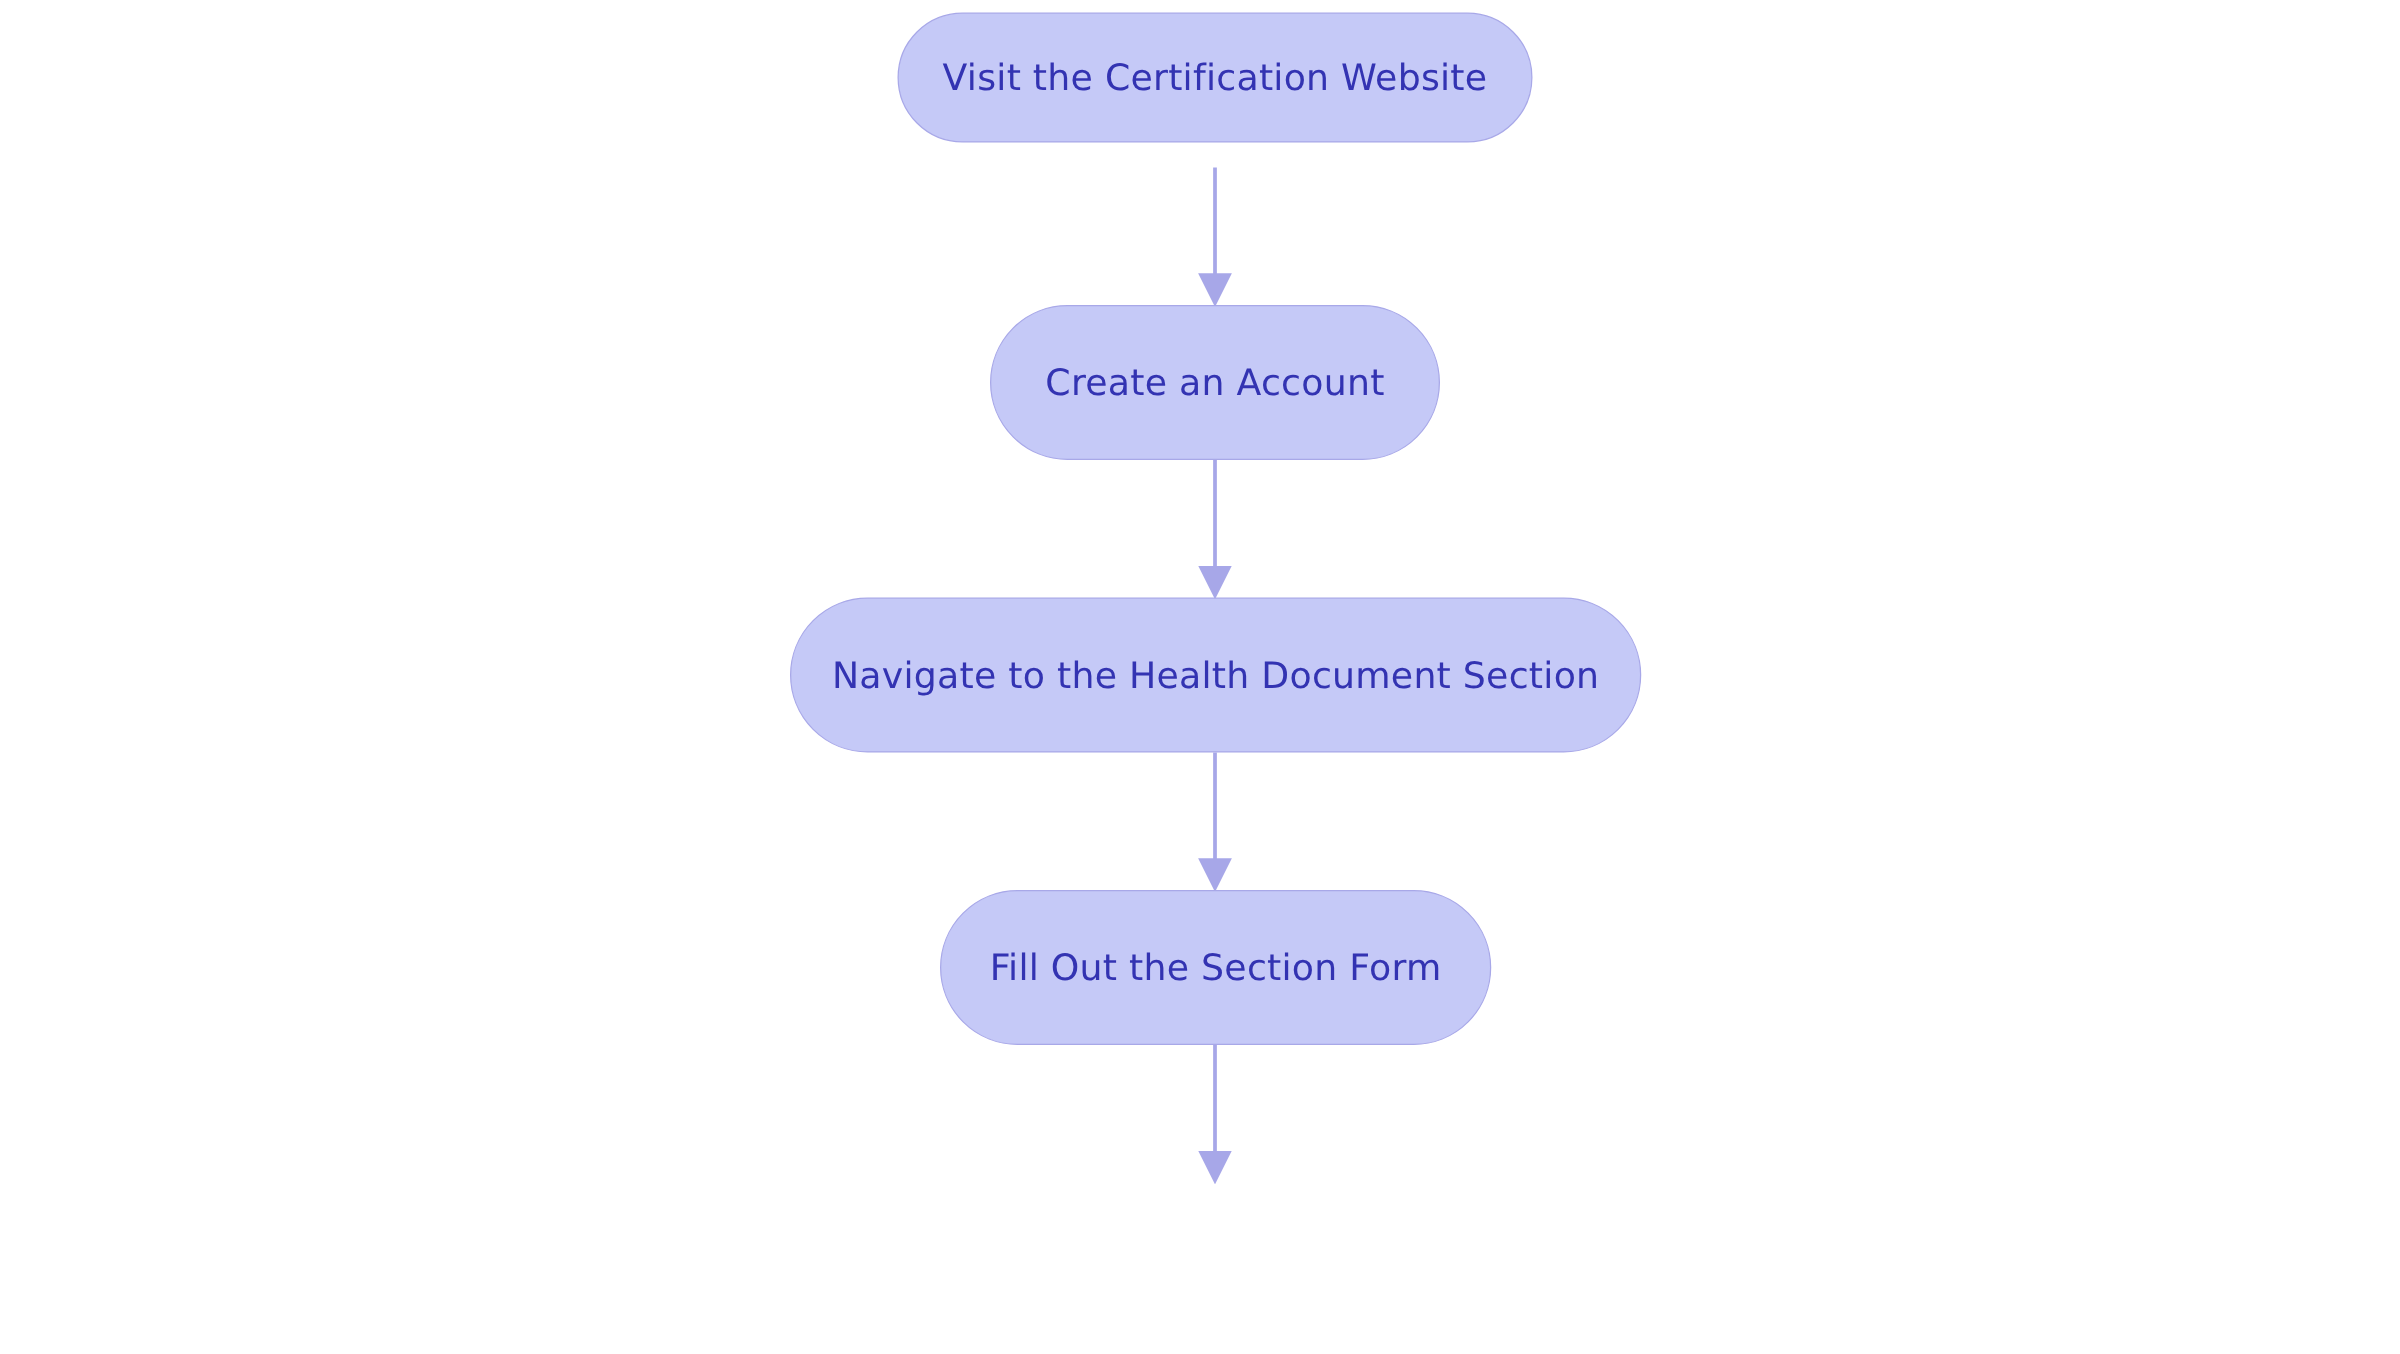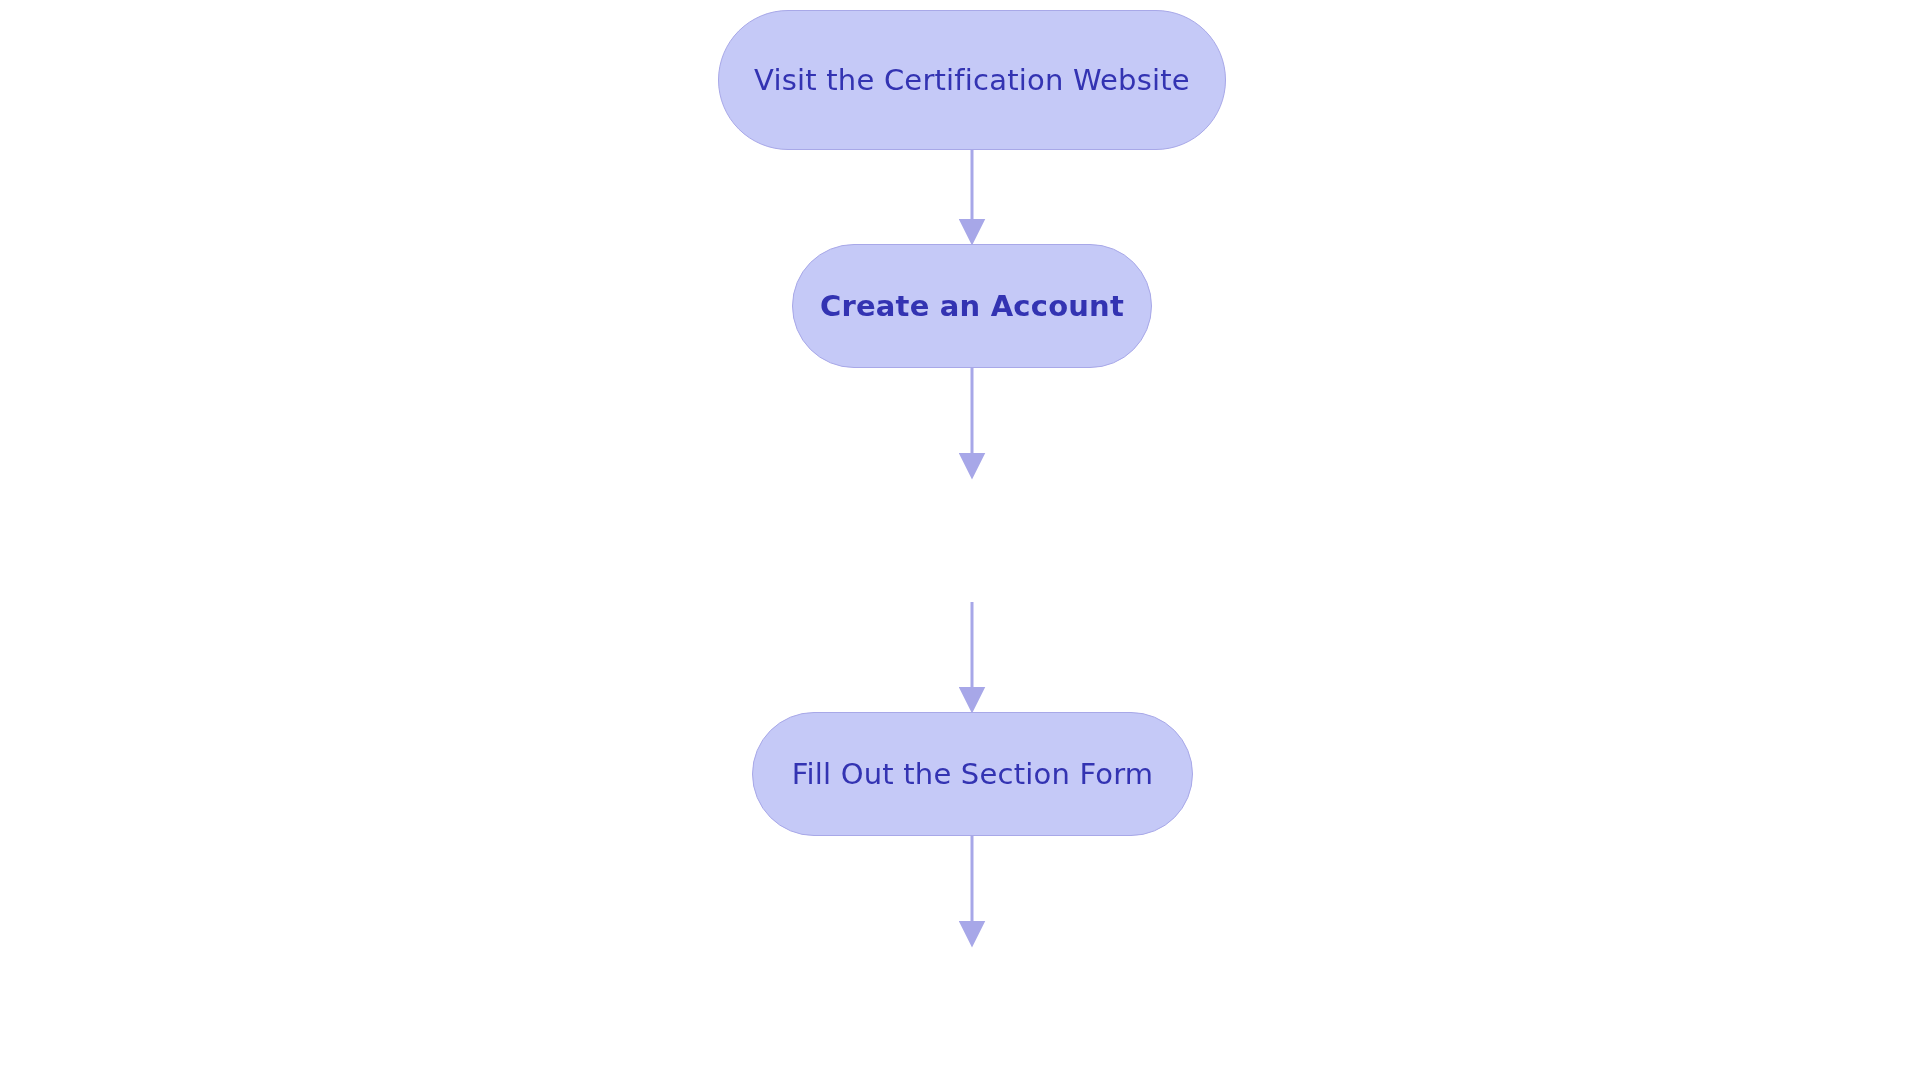--- a/index.html
+++ b/index.html
@@ -56,27 +56,30 @@
       <marker id="arrowhead" markerWidth="9" markerHeight="9" refX="6.5" refY="4.5" orient="auto" markerUnits="strokeWidth">
         <path d="M0,0 L9,4.5 L0,9 z" fill="#a7a7e8"></path>
       </marker>
     </defs>
     <line x1="972" y1="134" x2="972" y2="238" stroke="#a7a7e8" stroke-width="3" marker-end="url(#arrowhead)"></line>
     <line x1="972" y1="368" x2="972" y2="472" stroke="#a7a7e8" stroke-width="3" marker-end="url(#arrowhead)"></line>
     <line x1="972" y1="602" x2="972" y2="706" stroke="#a7a7e8" stroke-width="3" marker-end="url(#arrowhead)"></line>
     <line x1="972" y1="836" x2="972" y2="940" stroke="#a7a7e8" stroke-width="3" marker-end="url(#arrowhead)"></line>
   </svg>
 
-  <div class="node" style="left:718px; top:10px; width:508px; height:140px;">
+  <div class="node" style="left:718px; top:10px; width:508px; height:104px;">
     <span class="node-label">Visit the Certification Website</span>
   </div>
 
-  <div class="node" style="left:792px; top:244px; width:360px; height:124px;font-weight:bold;">
+  <div class="node" style="left:792px; top:244px; width:360px; height:124px;">
     <span class="node-label">Create an Account</span>
   </div>
 
+  <div class="node" style="left:632px; top:478px; width:681px; height:124px;">
+    <span class="node-label">Navigate to the Health Document Section</span>
+  </div>
 
   <div class="node" style="left:752px; top:712px; width:441px; height:124px;">
     <span class="node-label">Fill Out the Section Form</span>
   </div>
 
 
 </div>
 
 </body></html>

